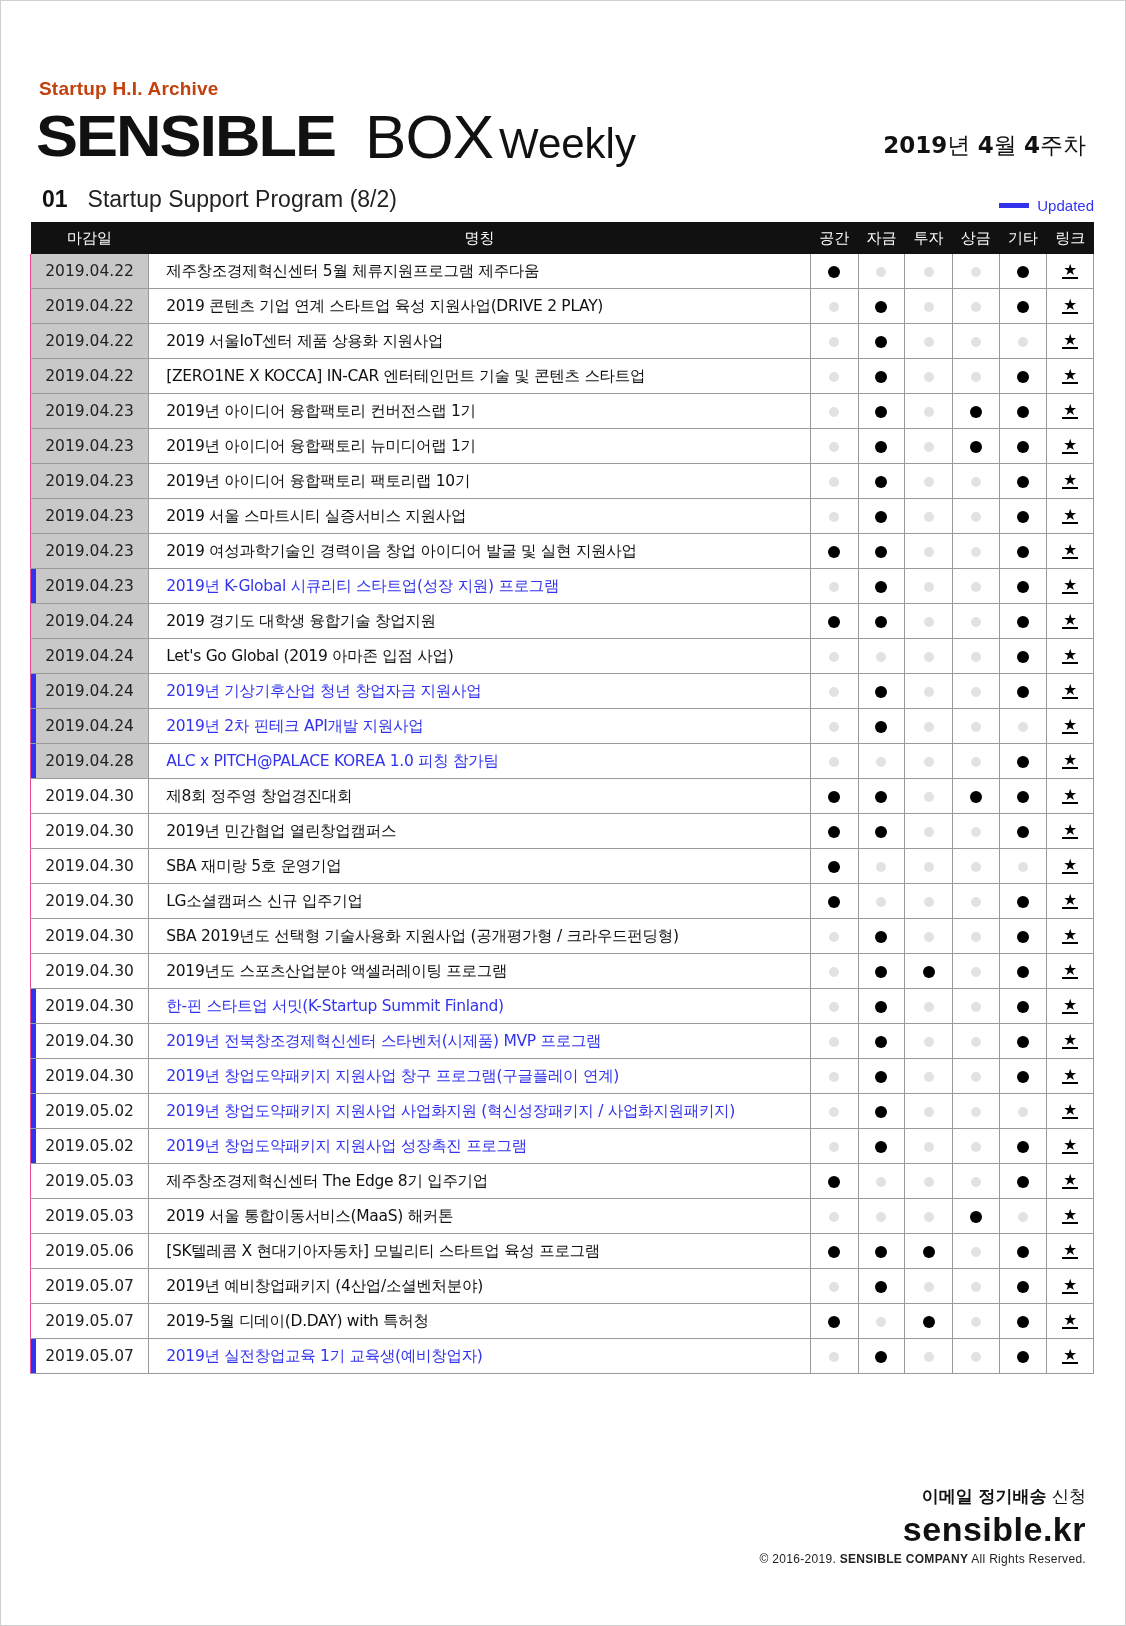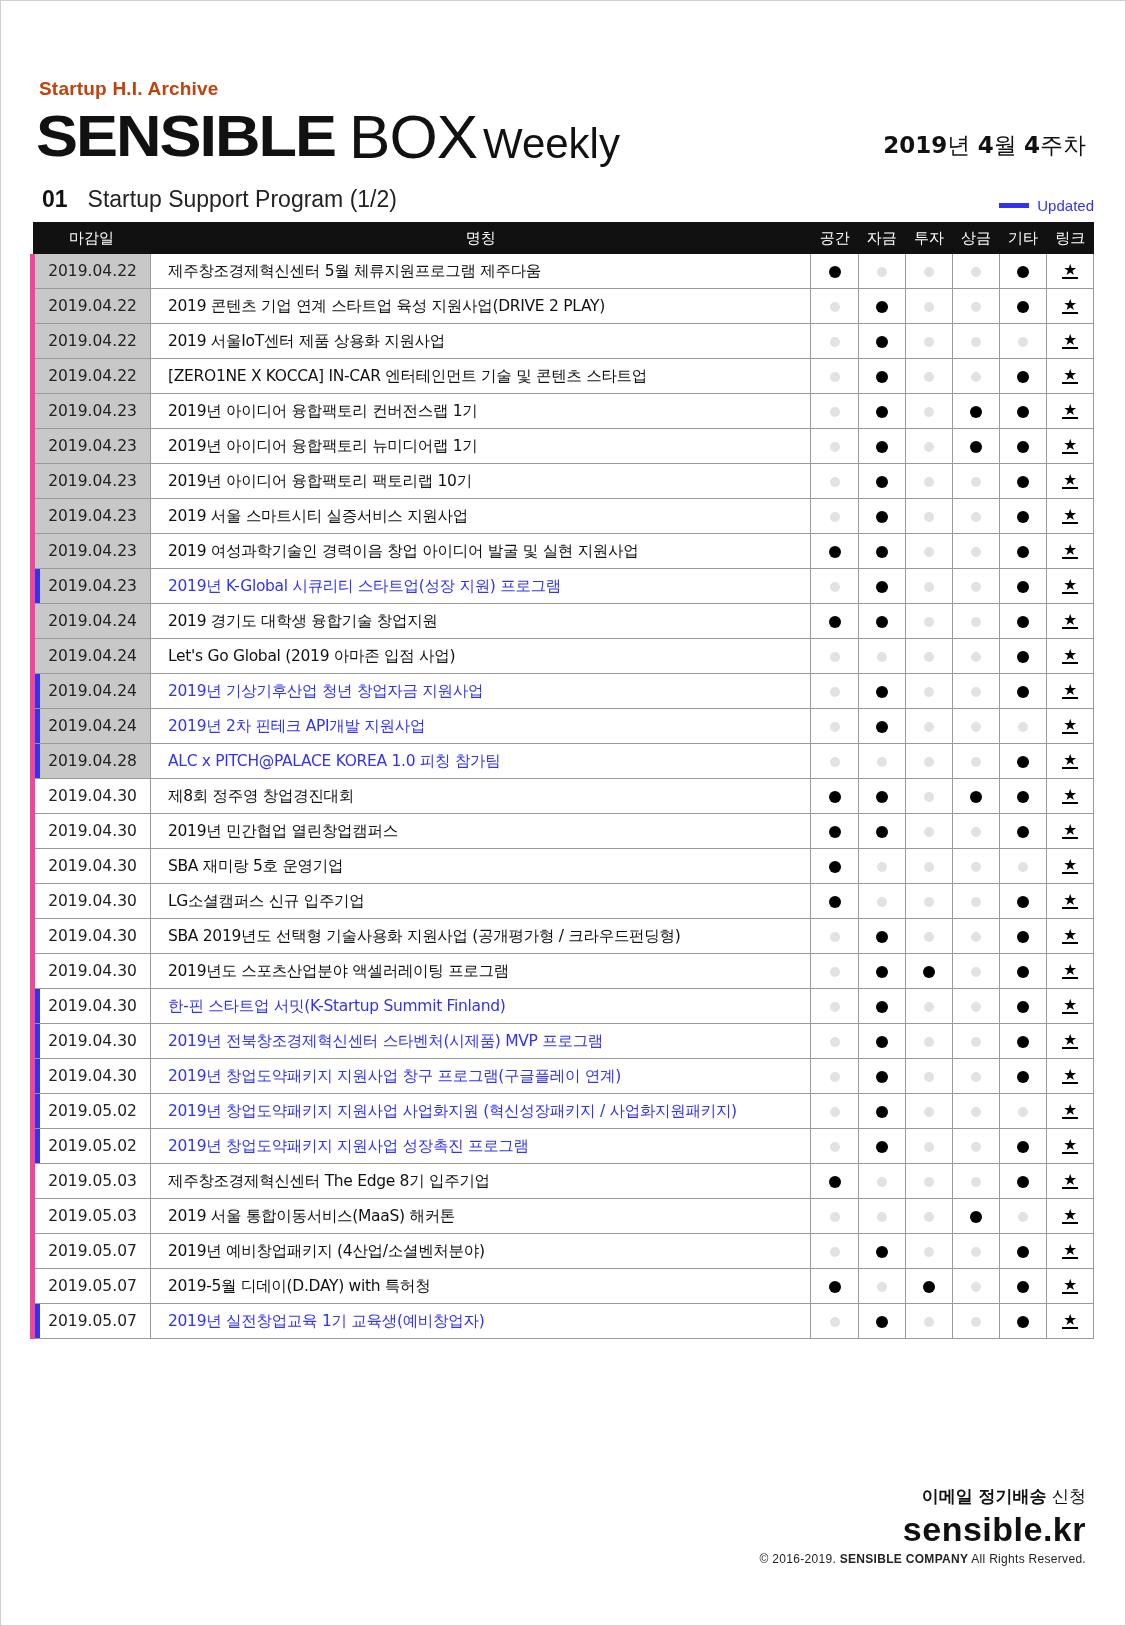--- a/index.html
+++ b/index.html
@@ -5,34 +5,34 @@
   html, body { margin: 0; padding: 0; }
   body {
     width: 1126px; height: 1626px; background: #ffffff;
     font-family: "DejaVu Sans", "Liberation Sans", sans-serif;
     position: relative; overflow: hidden; color: #111;
   }
   .frame { position: absolute; left: 0; top: 0; width: 1124px; height: 1624px; border: 1px solid #cfcfcf; }
   .subtitle { position: absolute; left: 39px; top: 78px; font: bold 19px "Liberation Sans", sans-serif; color: #c2410c; letter-spacing: 0.2px; }
   .logo { position: absolute; left: 36px; top: 100px; height: 72px; display: flex; align-items: baseline; white-space: nowrap; }
   .logo-sensible { font: 900 63px "Liberation Sans", sans-serif; letter-spacing: -2px; color: #111; transform: scaleY(0.92); }
-  .logo-box { font: 300 62px "Liberation Sans", sans-serif; color: #111; margin-left: 14px; letter-spacing: -1px; }
+  .logo-box { font: 300 62px "Liberation Sans", sans-serif; color: #111; margin-left: 30px; letter-spacing: -1px; }
   .logo-weekly { font: 300 42px "Liberation Sans", sans-serif; color: #111; margin-left: 6px; }
   .issue { position: absolute; right: 40px; top: 130px; font-size: 23px; color: #111; white-space: nowrap; margin-left: 40px; }
   .issue b { font-weight: bold; }
   .section { position: absolute; left: 42px; top: 186px; display: flex; align-items: baseline; }
   .section-num { font: bold 23px "Liberation Sans", sans-serif; color: #111; margin-right: 20px; }
   .section-title { font: 23px "Liberation Sans", sans-serif; color: #222; }
   .legend { position: absolute; right: 32px; top: 197px; display: flex; align-items: center; }
   .legend-swatch { width: 30px; height: 5px; background: #3333ee; margin-right: 8px; }
   .legend-label { font: 15px "Liberation Sans", sans-serif; color: #3333ee; }
   table.programs { position: absolute; left: 30px; top: 222px; width: 1064px; border-collapse: collapse; table-layout: fixed; }
   table.programs th { background: #111; color: #fff; font-size: 15px; font-weight: normal; height: 32px; padding: 0; text-align: center; }
   table.programs td { height: 34px; padding: 0; border-bottom: 1px solid #9a9a9a; border-right: 1px solid #9a9a9a; text-align: center; font-size: 15.5px; }
-  table.programs tr td:first-child { border-left: 5px solid #ec4899; }
+  table.programs tr td:first-child { border-left: 1px solid #ec4899; }
   td.date { color: #222; }
   td.date.passed { background: #c8c8c8; }
   td.name { text-align: left !important; padding-left: 17px !important; font-size: 16px; color: #111; white-space: nowrap; overflow: hidden; letter-spacing: -0.3px; }
   tr.updated td.name { color: #3333ee; }
   tr.updated td.date { box-shadow: inset 5px 0 0 #3333ee; }
   .dot { display: inline-block; width: 12px; height: 12px; border-radius: 50%; vertical-align: middle; }
   .dot.on { background: #000; }
   .dot.off { background: #e2e2e2; width: 10px; height: 10px; }
   td.link { font-size: 26px; line-height: 1; }
   .star { display: inline-block; color: #000; border-bottom: 2px solid #000; line-height: 0.95; padding: 0 1px; cursor: pointer; }
@@ -55,21 +55,21 @@
   <span class="logo-box">BOX</span>
   <span class="logo-weekly">Weekly</span>
 </div>
 
 <div class="issue">
   <b>2019</b><span>년 </span><b>4</b><span>월 </span><b>4</b><span>주차</span>
 </div>
 
 <div class="section">
   <span class="section-num">01</span>
-  <span class="section-title">Startup Support Program (1/2)</span>
+  <span class="section-title">Startup Support Program (8/2)</span>
 </div>
 
 <div class="legend">
   <span class="legend-swatch"></span>
   <span class="legend-label">Updated</span>
 </div>
 
 <table class="programs">
   <colgroup>
     <col style="width:114px">
@@ -368,20 +368,30 @@
         <td class="date">2019.05.03</td>
         <td class="name">2019 서울 통합이동서비스(MaaS) 해커톤</td>
         <td><span class="dot off"></span></td>
         <td><span class="dot off"></span></td>
         <td><span class="dot off"></span></td>
         <td><span class="dot on"></span></td>
         <td><span class="dot off"></span></td>
         <td class="link"><span class="star">★</span></td>
       </tr>
       <tr>
+        <td class="date">2019.05.06</td>
+        <td class="name">[SK텔레콤 X 현대기아자동차] 모빌리티 스타트업 육성 프로그램</td>
+        <td><span class="dot on"></span></td>
+        <td><span class="dot on"></span></td>
+        <td><span class="dot on"></span></td>
+        <td><span class="dot off"></span></td>
+        <td><span class="dot on"></span></td>
+        <td class="link"><span class="star">★</span></td>
+      </tr>
+      <tr>
         <td class="date">2019.05.07</td>
         <td class="name">2019년 예비창업패키지 (4산업/소셜벤처분야)</td>
         <td><span class="dot off"></span></td>
         <td><span class="dot on"></span></td>
         <td><span class="dot off"></span></td>
         <td><span class="dot off"></span></td>
         <td><span class="dot on"></span></td>
         <td class="link"><span class="star">★</span></td>
       </tr>
       <tr>

